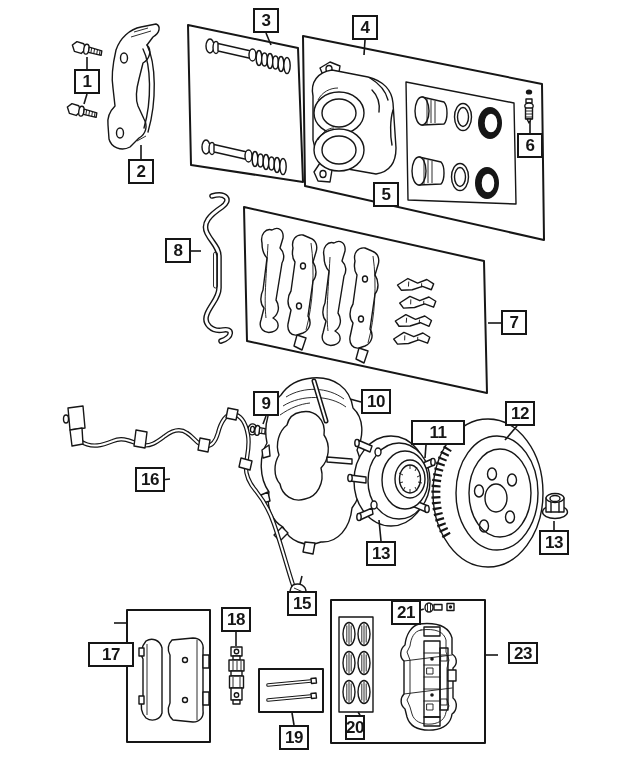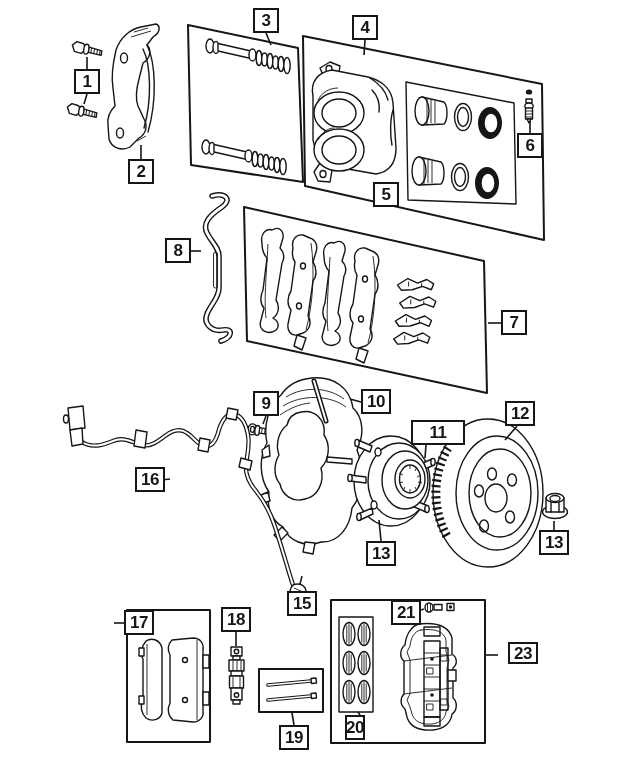--- a/index.html
+++ b/index.html
@@ -370,20 +370,20 @@
   <div class="callout" style="left:501px; top:310px; width:26px; height:25px;">7</div>
   <div class="callout" style="left:165px; top:238px; width:26px; height:25px;">8</div>
   <div class="callout" style="left:253px; top:391px; width:26px; height:25px;">9</div>
   <div class="callout" style="left:361px; top:389px; width:30px; height:25px;">10</div>
   <div class="callout" style="left:411px; top:420px; width:54px; height:25px;">11</div>
   <div class="callout" style="left:505px; top:401px; width:30px; height:25px;">12</div>
   <div class="callout" style="left:539px; top:530px; width:30px; height:25px;text-align:center;">13</div>
   <div class="callout" style="left:366px; top:541px; width:30px; height:25px;">13</div>
   <div class="callout" style="left:287px; top:551px; width:30px; height:25px;margin-top:40px;">15</div>
   <div class="callout" style="left:135px; top:467px; width:30px; height:25px;">16</div>
-  <div class="callout" style="left:88px;  top:610px; width:30px; height:25px;margin-left:36px;">17</div>
+  <div class="callout" style="left:88px;  top:642px; width:46px; height:25px;">17</div>
   <div class="callout" style="left:221px; top:607px; width:30px; height:25px;">18</div>
   <div class="callout" style="left:279px; top:725px; width:30px; height:25px;text-align:right;">19</div>
   <div class="callout" style="left:345px; top:715px; width:20px; height:25px;">20</div>
   <div class="callout" style="left:391px; top:600px; width:30px; height:25px;">21</div>
   <div class="callout" style="left:508px; top:642px; width:30px; height:22px;">23</div>
 
 </div>
 
 </body></html>

